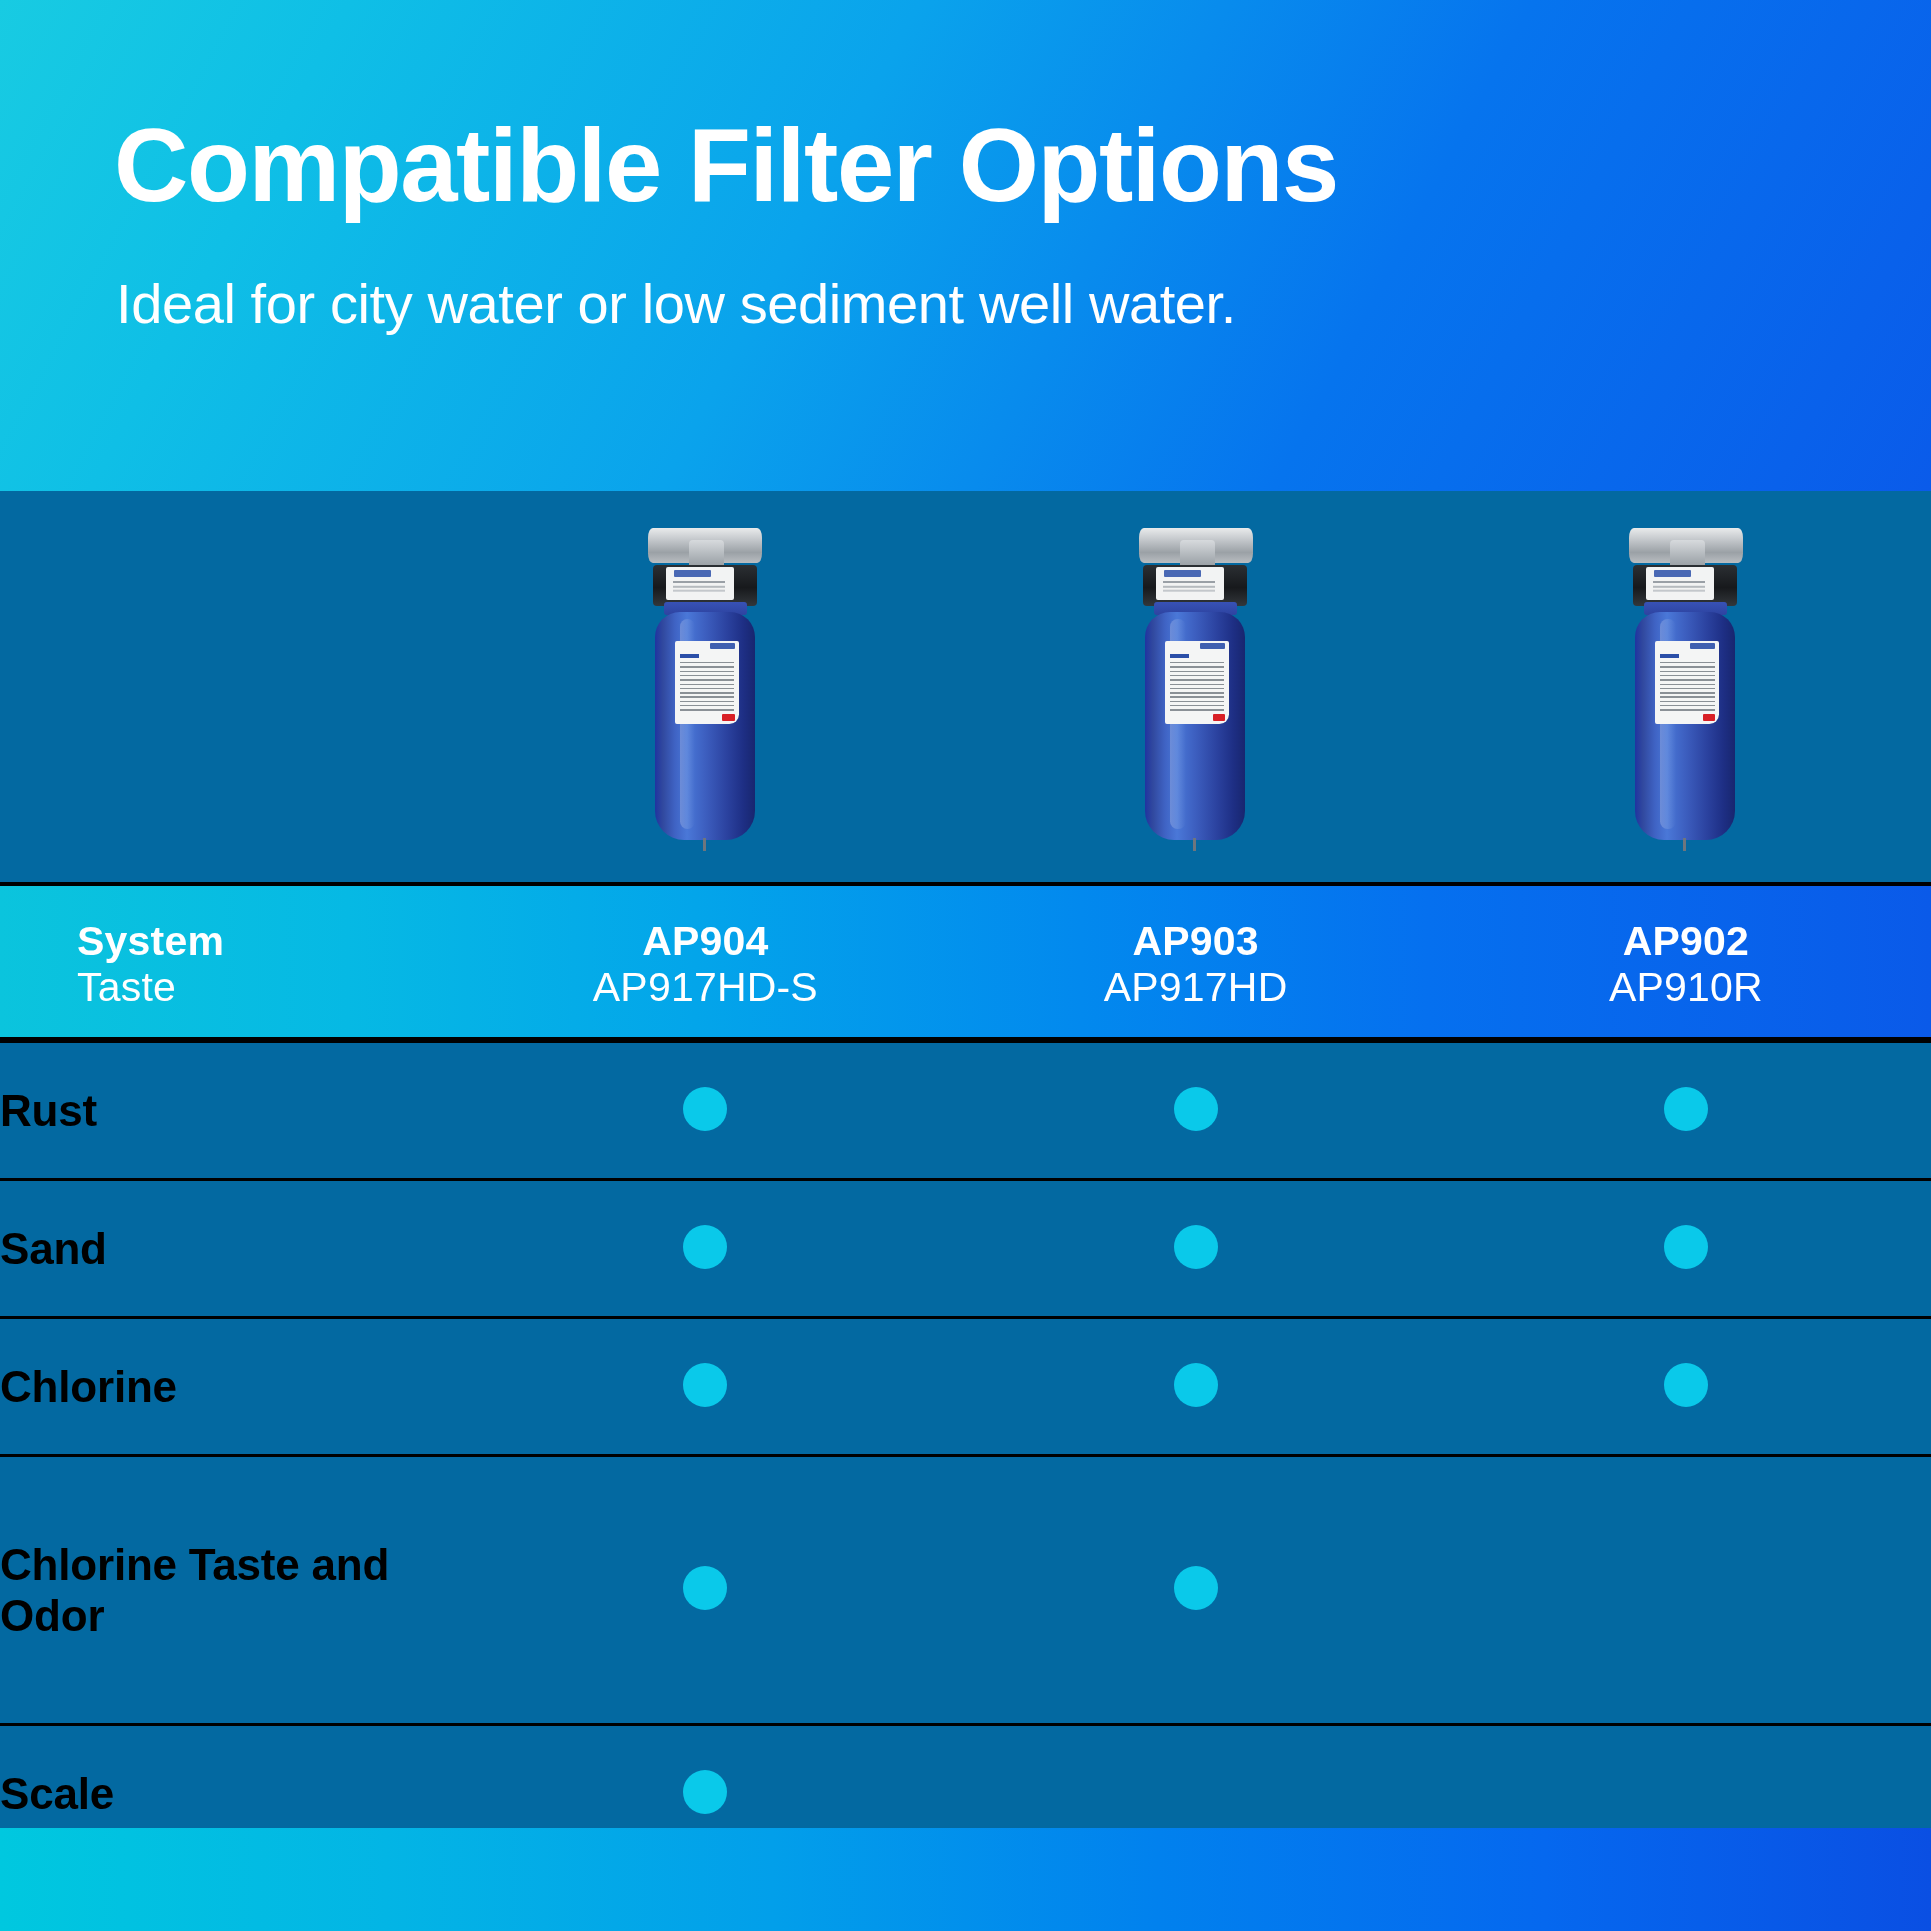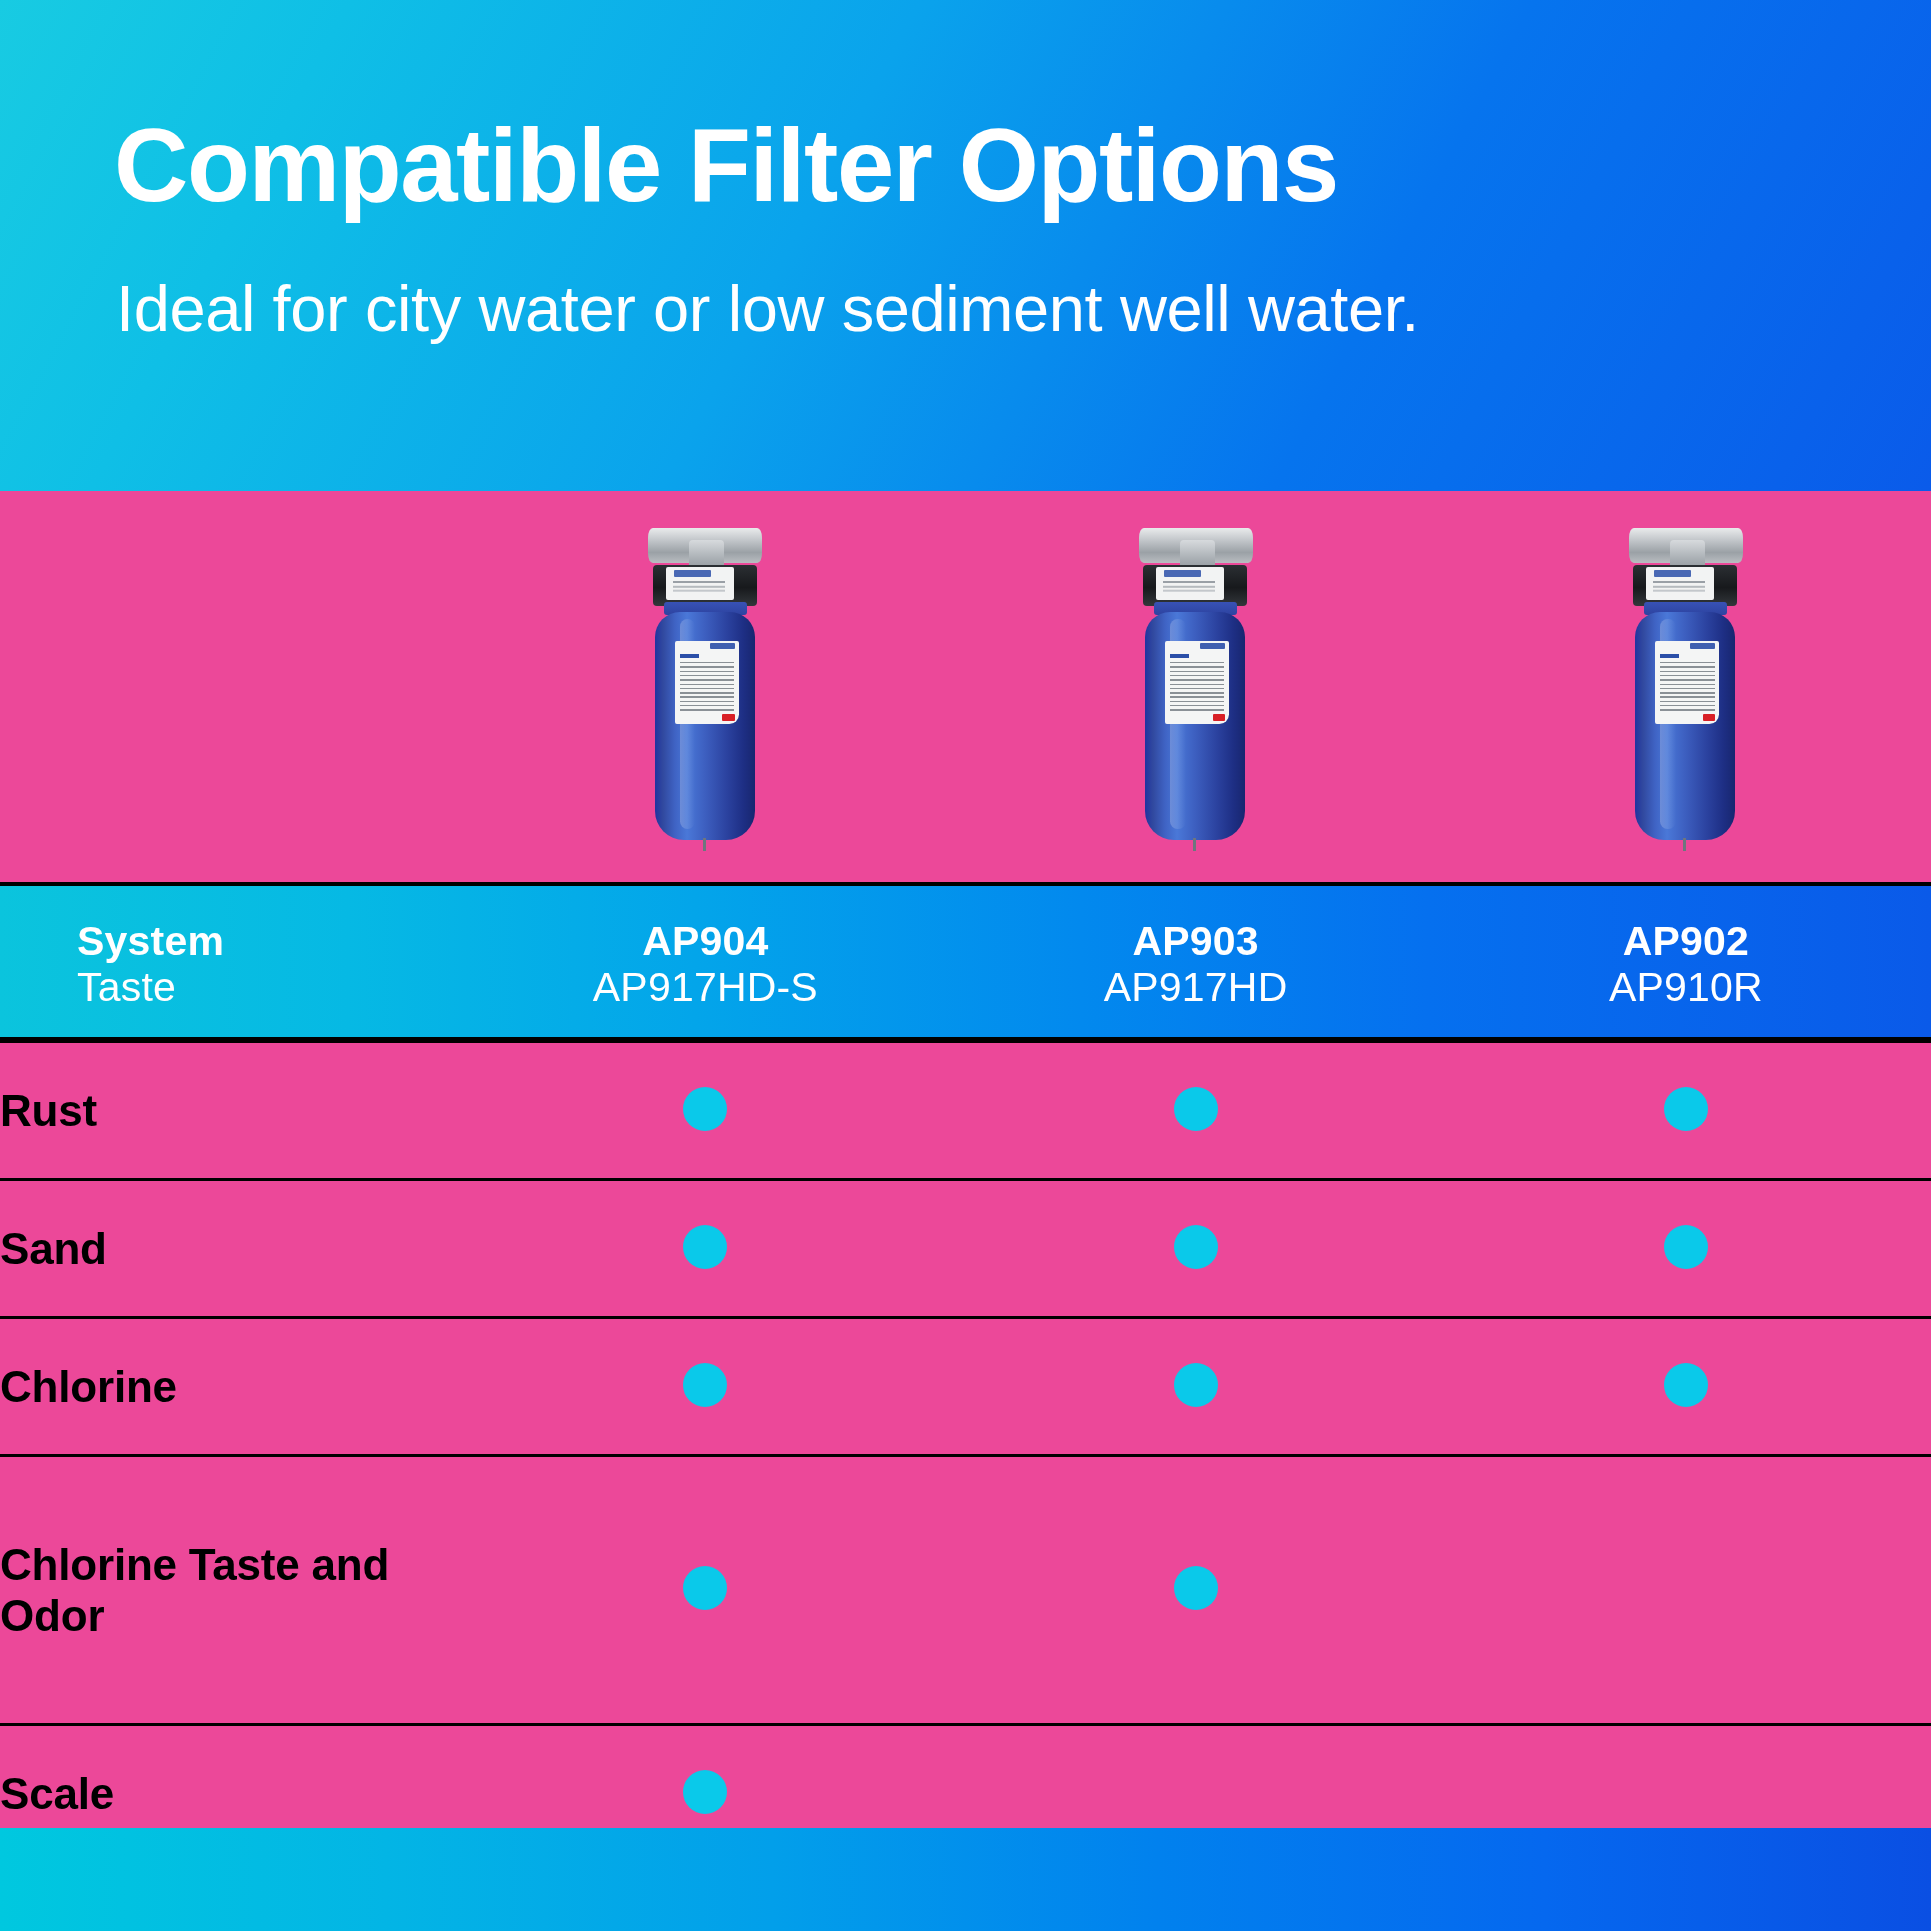--- a/index.html
+++ b/index.html
@@ -11,21 +11,21 @@
     width: 1931px;
     height: 1931px;
     overflow: hidden;
     font-family: "Liberation Sans", sans-serif;
     -webkit-font-smoothing: antialiased;
   }
   #page {
     position: relative;
     width: 1931px;
     height: 1931px;
-    background: #ec4899;
+    background: #0369a1;
   }
 
   
   .banner {
     position: absolute;
     left: 0;
     top: 0;
     width: 1931px;
     height: 491px;
     background: linear-gradient(118deg, #18cbe2 0%, #0fbfe6 16%, #0aa3ec 42%, #0674ee 70%, #0a5bea 100%);
@@ -41,21 +41,21 @@
     font-weight: 700;
     letter-spacing: -1.4px;
     line-height: 1.05;
     white-space: nowrap;
   }
   .banner-sub {
     position: absolute;
     left: 116px;
     top: 273px;
     color: #ffffff;
-    font-size: 65px;
+    font-size: 56px;
     font-weight: 300;
     letter-spacing: -0.4px;
     line-height: 1.1;
     white-space: nowrap;
   }
 
   
   .table {
     position: absolute;
     left: 0;

